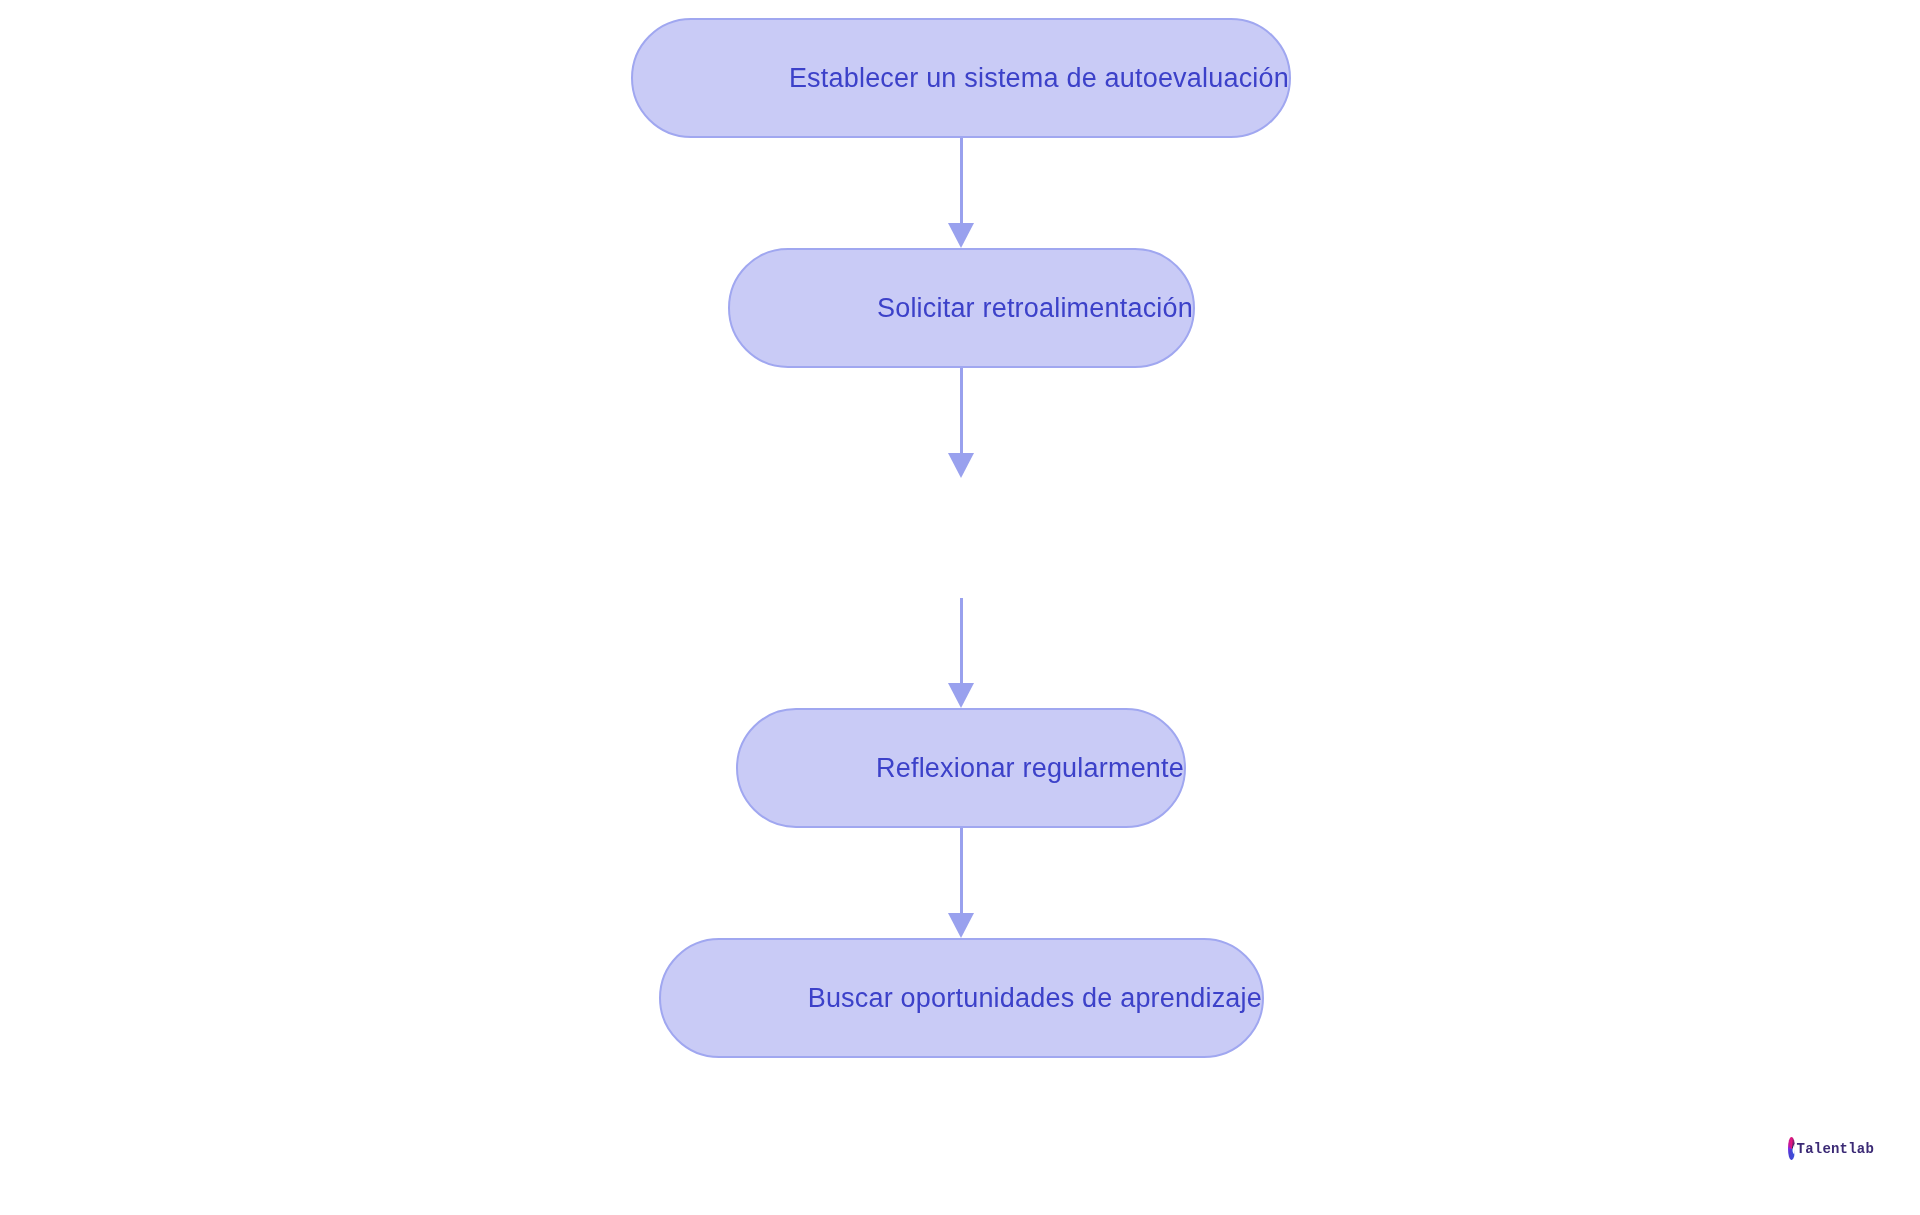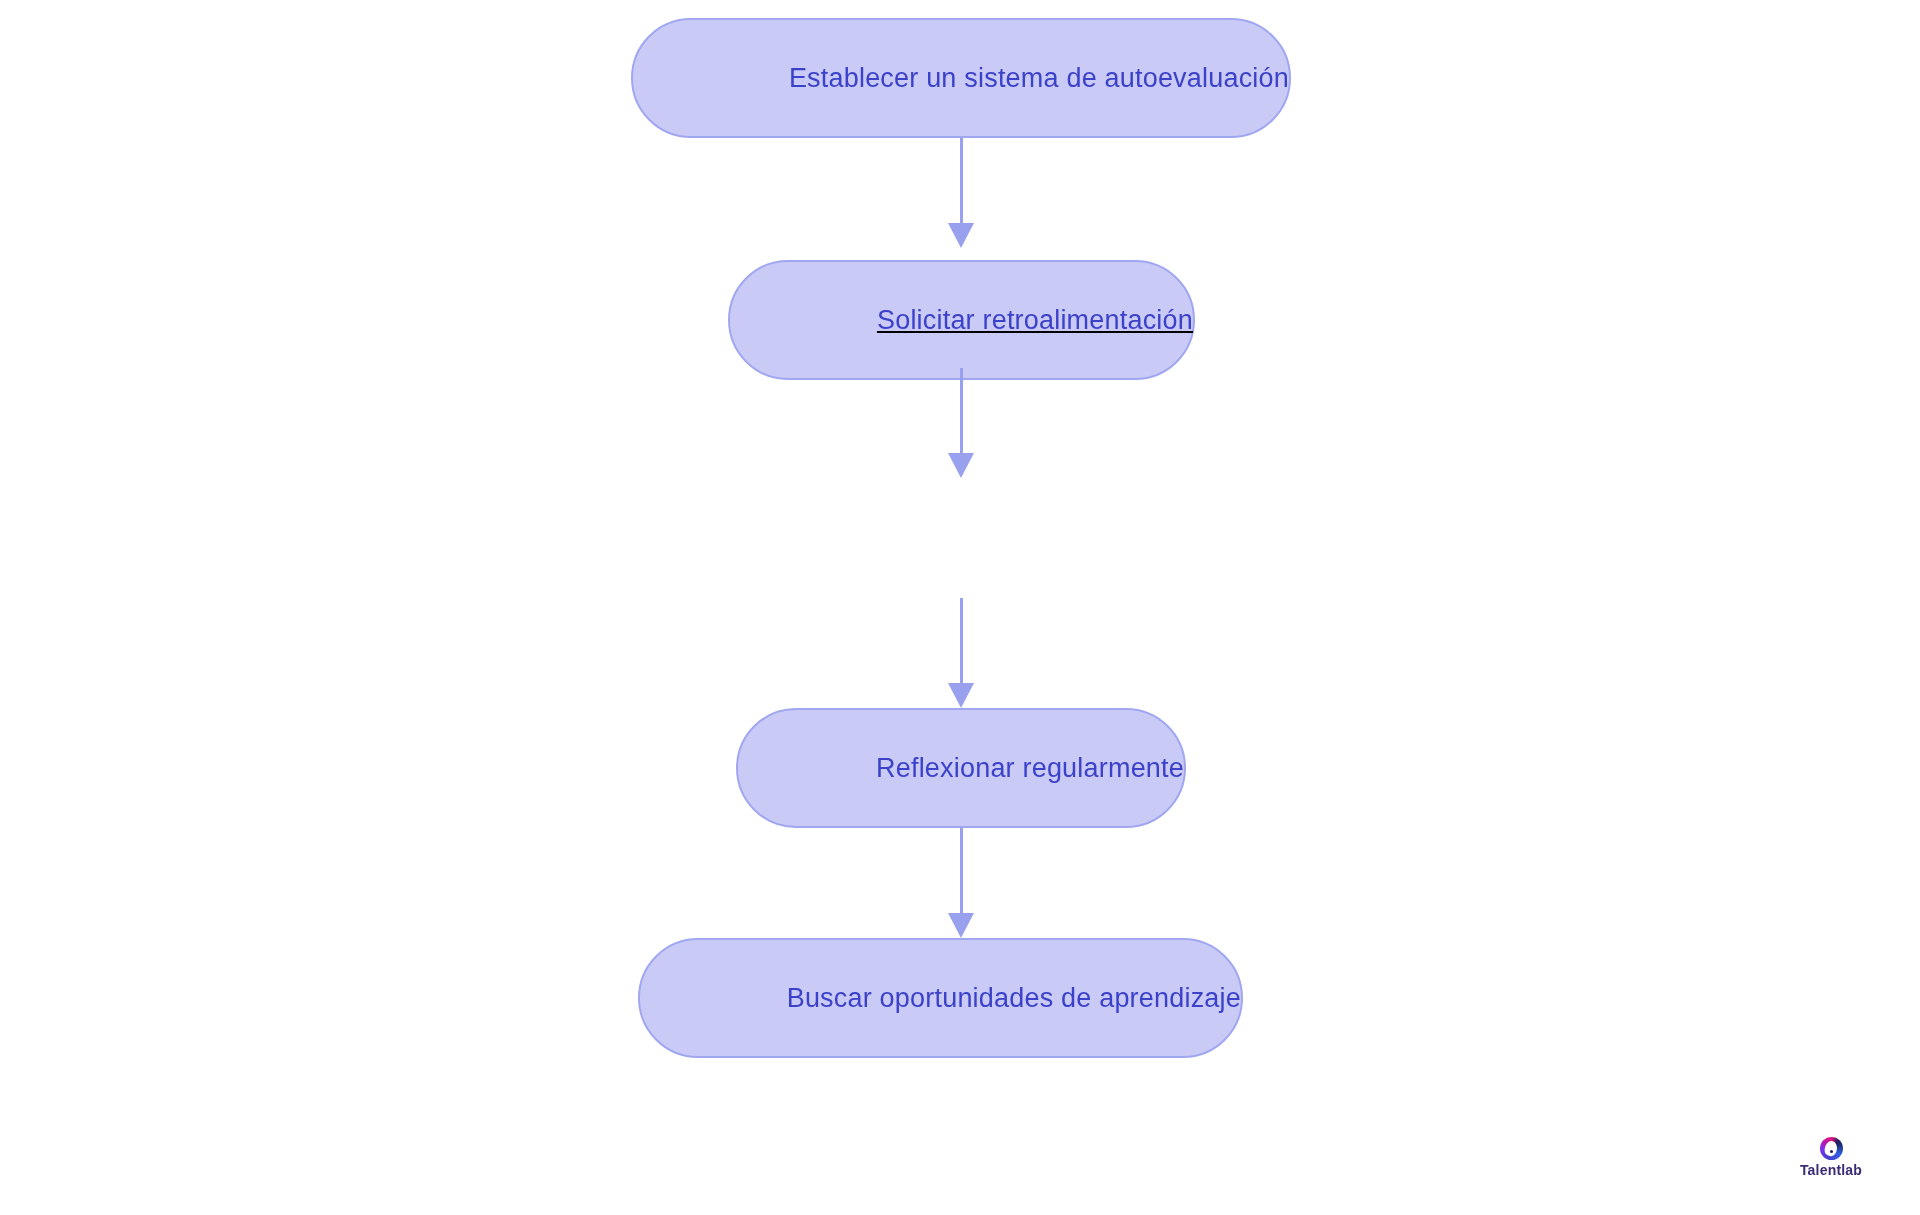--- a/index.html
+++ b/index.html
@@ -33,24 +33,24 @@
     align-items: center;
     justify-content: flex-end;
   }
   .node-label {
     font-size: 27px;
     color: var(--node-text);
     white-space: nowrap;
     letter-spacing: 0.2px;
   }
   .n1 { left: 631px; top: 18px;  width: 660px; }
-  .n2 { left: 728px; top: 260px; width: 467px; text-decoration: underline; }
+  .n2 { left: 728px; top: 248px; width: 467px; }
   .n3 { left: 661px; top: 478px; width: 600px; }
   .n4 { left: 736px; top: 708px; width: 450px; }
-  .n5 { left: 638px; top: 938px; width: 605px; }
+  .n5 { left: 659px; top: 938px; width: 605px; }
 
   
   .arrow {
     position: absolute;
     left: 948px;
     width: 26px;
     height: 110px;
     display: flex;
     flex-direction: column;
     align-items: center;
@@ -72,23 +72,24 @@
     border-top: 25px solid var(--arrow);
   }
 
   
   .brand {
     position: absolute;
     left: 1788px;
     top: 1137px;
     width: 86px;
     display: flex;
-    flex-direction: column;
+    flex-direction: row;
     align-items: center;
     gap: 2px;
+    font-family: Liberation Mono, monospace;
   }
   .logo-icon {
     position: relative;
     width: 23px;
     height: 23px;
     border-radius: 50%;
     overflow: hidden;
     background: conic-gradient(from 0deg,
       #e0187e 0deg,
       #2a1a5e 38deg,

